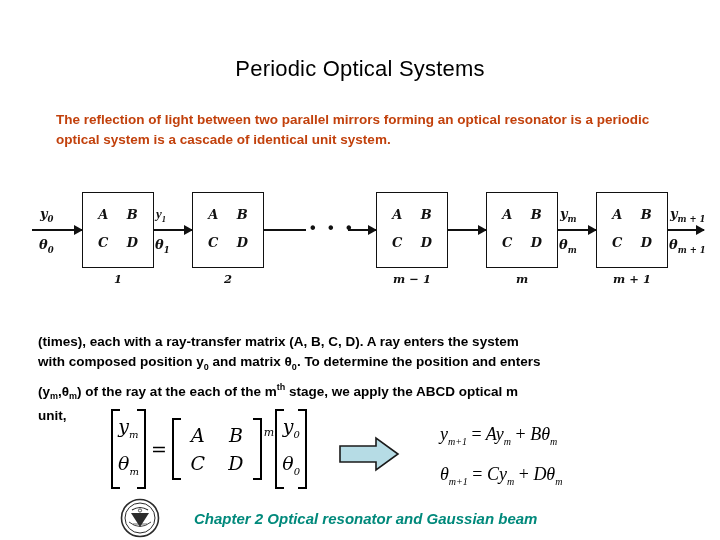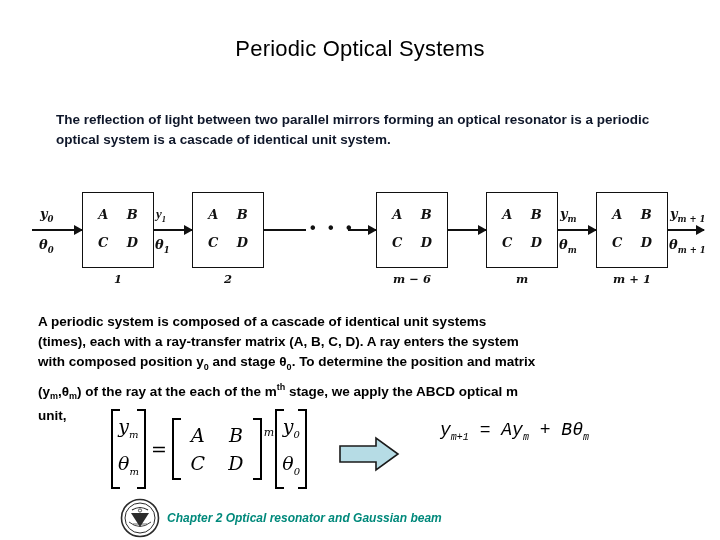--- a/index.html
+++ b/index.html
@@ -12,40 +12,40 @@
     height: 540px;
     position: relative;
     overflow: hidden;
     font-family: "Liberation Sans", sans-serif;
     color: #000000;
   }
 
   
   #slide-title {
     position: absolute;
-    top: 36px;
+    top: 56px;
     left: 0;
     width: 720px;
     text-align: center;
     font-size: 22px;
     font-weight: 400;
     letter-spacing: 0.2px;
     color: #000;
   }
 
   
   #intro-paragraph {
     position: absolute;
     top: 110px;
     left: 56px;
     width: 600px;
     font-size: 13.5px;
     font-weight: bold;
     line-height: 20px;
-    color: #0f172a;
+    color: #c2410c;
   }
 
   
   #cascade-diagram {
     position: absolute;
     top: 182px;
     left: 18px;
     width: 690px;
     height: 108px;
   }
@@ -202,43 +202,43 @@
     top: 436px;
     left: 338px;
     width: 62px;
     height: 36px;
   }
 
   #result-equations {
     position: absolute;
     top: 418px;
     left: 440px;
-    font-family: Liberation Mono, monospace;
+    font-family: Liberation Serif, serif;
     font-style: italic;
     font-size: 18px;
-    line-height: 24px;
+    line-height: 32px;
     color: #000;
     white-space: nowrap;
   }
   #result-equations sub { font-size: 10px; font-style: italic; }
   #result-equations .op { font-style: normal; }
 
   
   #footer {
     position: absolute;
     top: 498px;
     left: 120px;
     display: flex;
     align-items: center;
   }
   #footer-logo { width: 40px; height: 40px; flex: none; }
   #footer-text {
-    margin-left: 7px;
+    margin-left: 34px;
     font-family: "Liberation Sans", sans-serif;
-    font-size: 12px;
+    font-size: 15px;
     font-weight: bold;
     font-style: italic;
     color: #00897B;
     white-space: nowrap;
   }
 </style>
 </head>
 <body>
 
 <div id="slide-title">Periodic Optical Systems</div>
@@ -276,21 +276,21 @@
   <div class="stage-index" style="left:174px;">2</div>
 
   <div class="conn" style="left:246px; width:42px;"></div>
   <div class="ellipsis-dots" style="left:292px;">• • •</div>
   <div class="conn head" style="left:330px; width:28px;"></div>
 
   <div class="stage-box" style="left:358px;">
     <div class="mx-row r1">A B</div>
     <div class="mx-row r2">C D</div>
   </div>
-  <div class="stage-index" style="left:358px;">m − 6</div>
+  <div class="stage-index" style="left:358px;">m − 1</div>
 
   <div class="conn head" style="left:430px; width:38px;"></div>
 
   <div class="stage-box" style="left:468px;">
     <div class="mx-row r1">A B</div>
     <div class="mx-row r2">C D</div>
   </div>
   <div class="stage-index" style="left:468px;">m</div>
 
   <div class="conn head" style="left:540px; width:38px;"></div>
@@ -310,23 +310,23 @@
   <div class="conn head" style="left:650px; width:36px;"></div>
   <div class="ray-label above" style="left:652px;">
     <span>y</span><sub>m + 1</sub>
   </div>
   <div class="ray-label below" style="left:651px;">
     <span>θ</span><sub>m + 1</sub>
   </div>
 </div>
 
 <div id="body-paragraph">
-  <span>A periodic system is composed of a cascade of identical unit systems</span><br>
+  <br>
   <span>(times), each with a ray-transfer matrix (A, B, C, D). A ray enters the system</span><br>
-  <span>with composed position y</span><sub>0</sub><span> and stage θ</span><sub>0</sub><span>. To determine the position and matrix</span><br>
+  <span>with composed position y</span><sub>0</sub><span> and matrix θ</span><sub>0</sub><span>. To determine the position and enters</span><br>
   <span>(y</span><sub>m</sub><span>,θ</span><sub>m</sub><span>) of the ray at the each of the m</span><sup>th</sup><span> stage, we apply the ABCD optical m</span><br>
   <span>unit,</span>
 </div>
 
 <div id="matrix-equation">
   <span class="bracket">
     <span class="mrow"><span>y</span><sub>m</sub></span>
     <span class="mrow"><span>θ</span><sub>m</sub></span>
   </span>
 
@@ -350,20 +350,27 @@
   </svg>
 </div>
 
 <div id="result-equations">
   <div>
     <span>y</span><sub>m+1</sub>
     <span class="op">=</span>
     <span>Ay</span><sub>m</sub>
     <span class="op">+</span>
     <span>Bθ</span><sub>m</sub>
+  </div>
+  <div>
+    <span>θ</span><sub>m+1</sub>
+    <span class="op">=</span>
+    <span>Cy</span><sub>m</sub>
+    <span class="op">+</span>
+    <span>Dθ</span><sub>m</sub>
   </div>
 </div>
 
 <div id="footer">
   <span id="footer-logo">
     <svg width="40" height="40" viewBox="0 0 40 40">
       <circle cx="20" cy="20" r="18.5" fill="#ffffff" stroke="#2b2b2b" stroke-width="1.6"></circle>
       <circle cx="20" cy="20" r="15" fill="none" stroke="#2b2b2b" stroke-width="1"></circle>
       <path d="M11 15 L29 15 L20 29 Z" fill="#2b2b2b"></path>
       <path d="M12 12 Q20 7 28 12" fill="none" stroke="#2b2b2b" stroke-width="1.1"></path>

